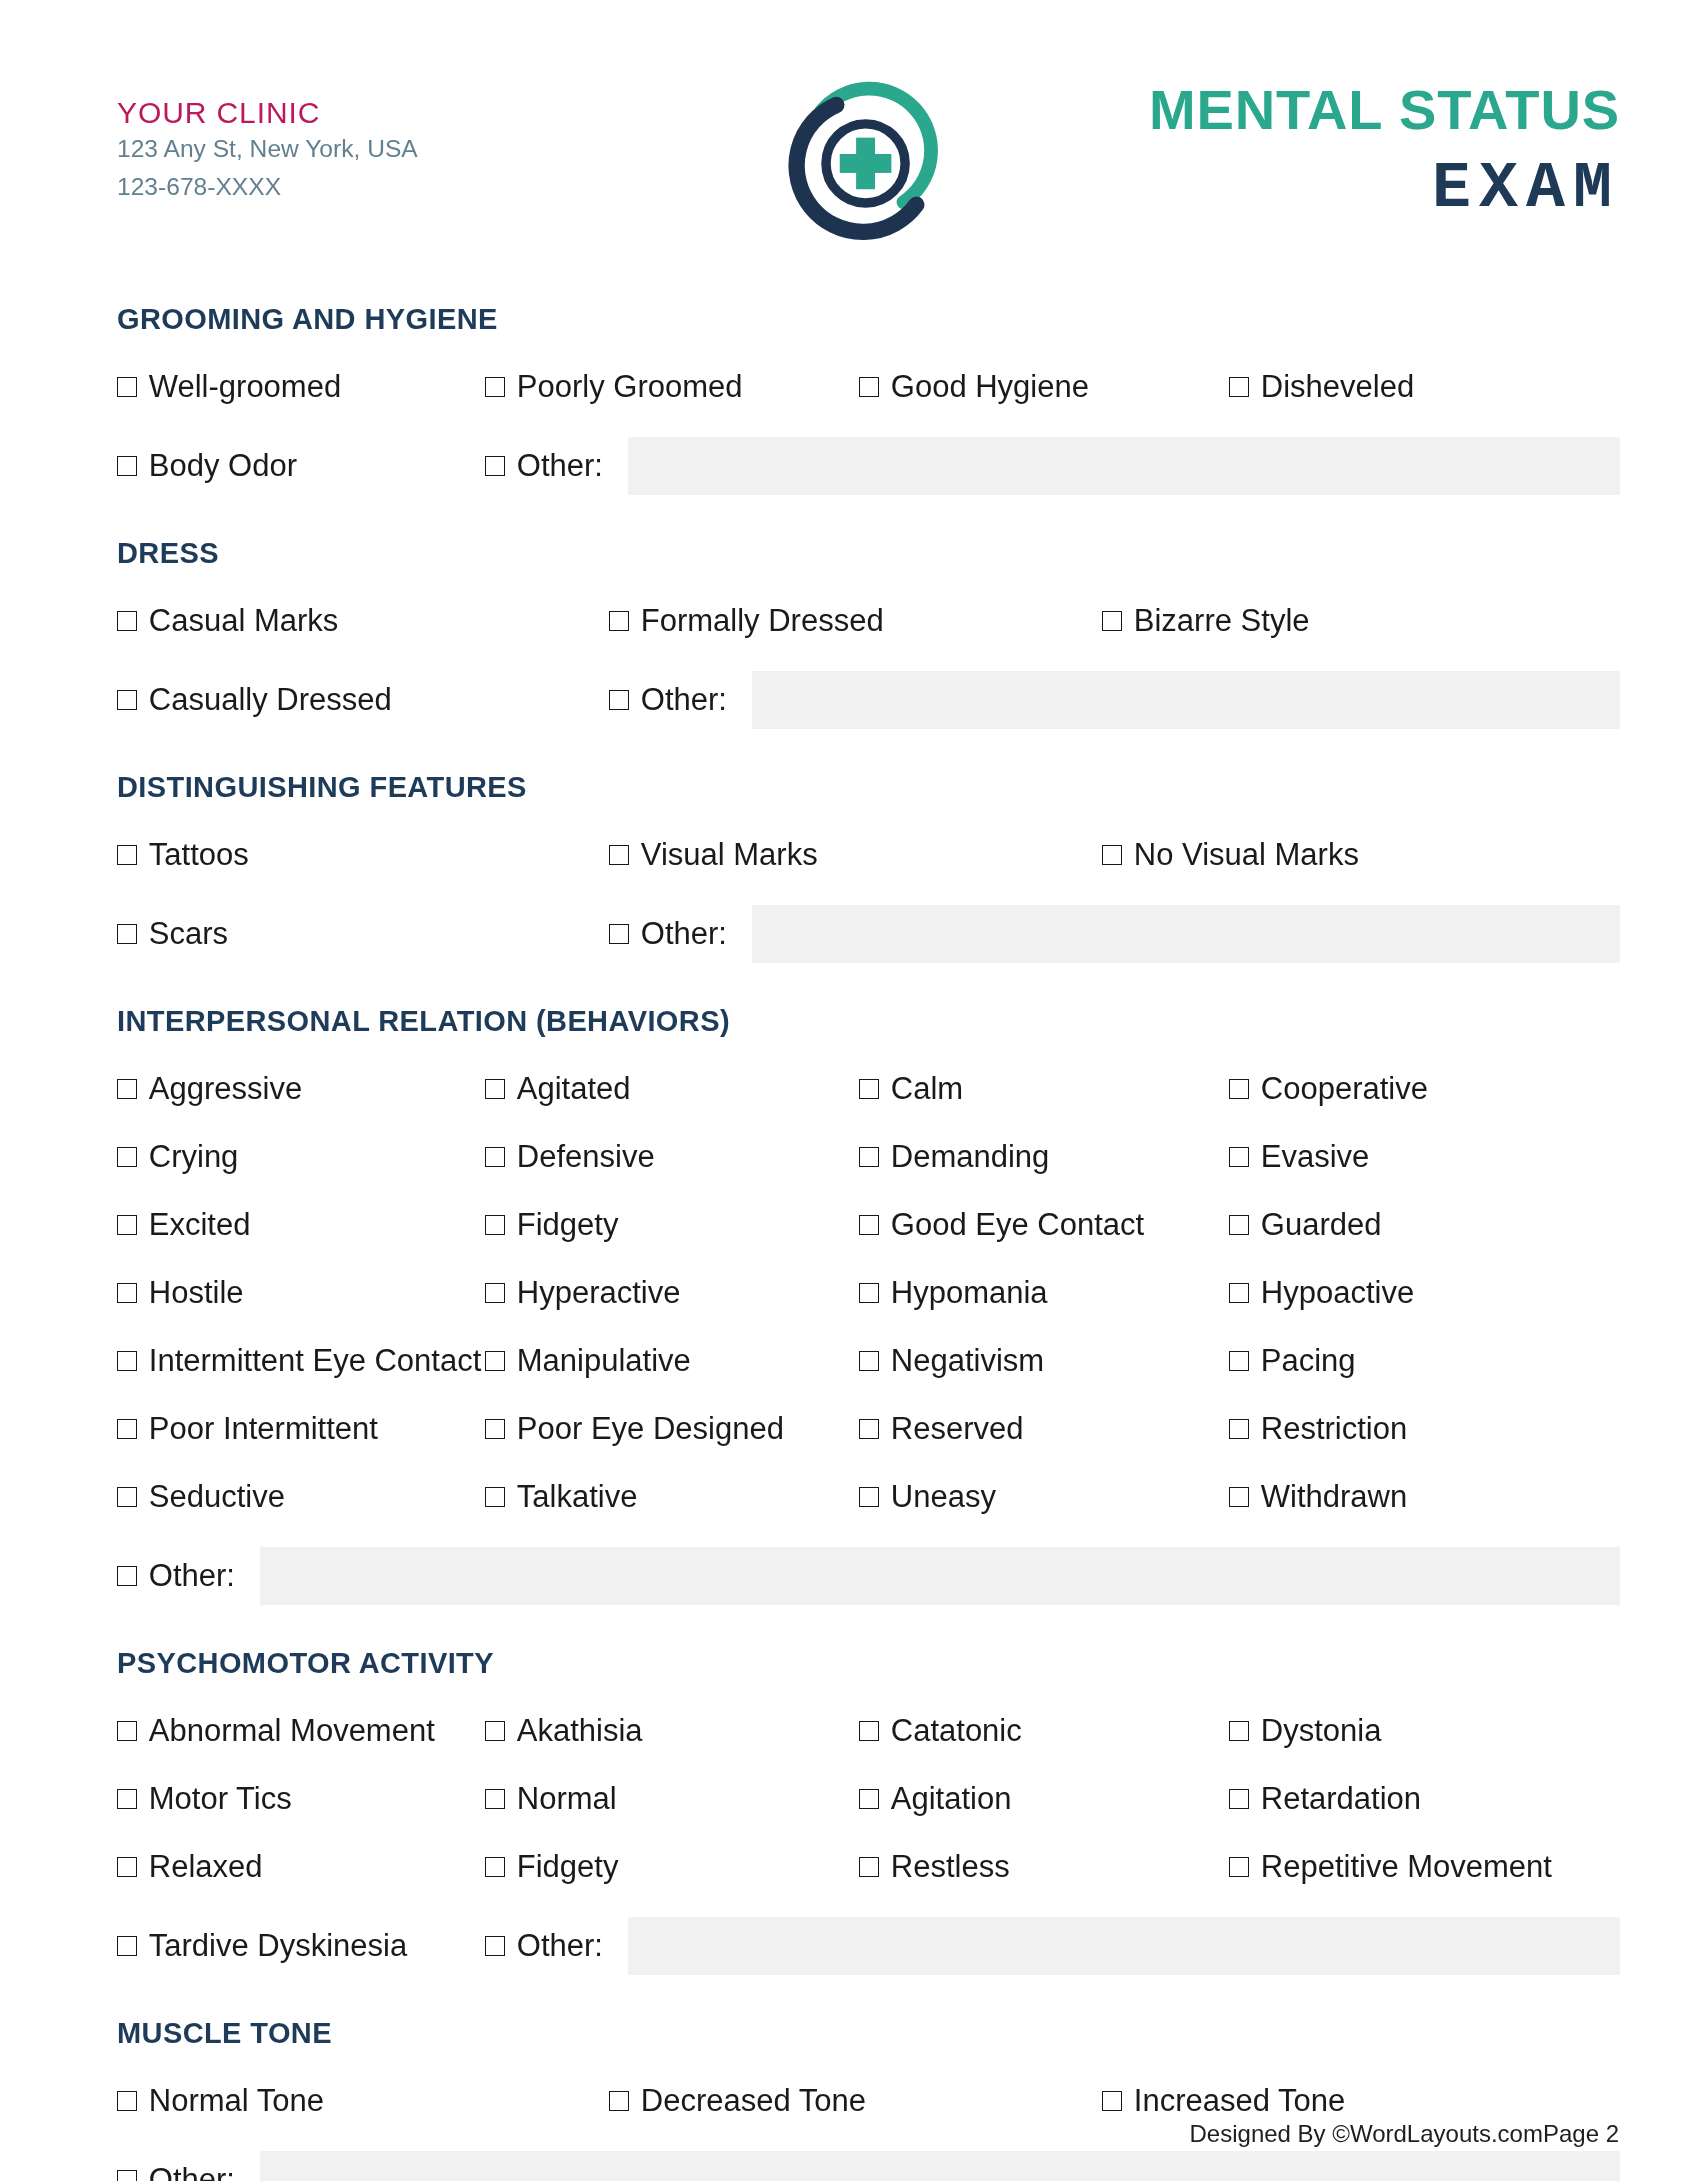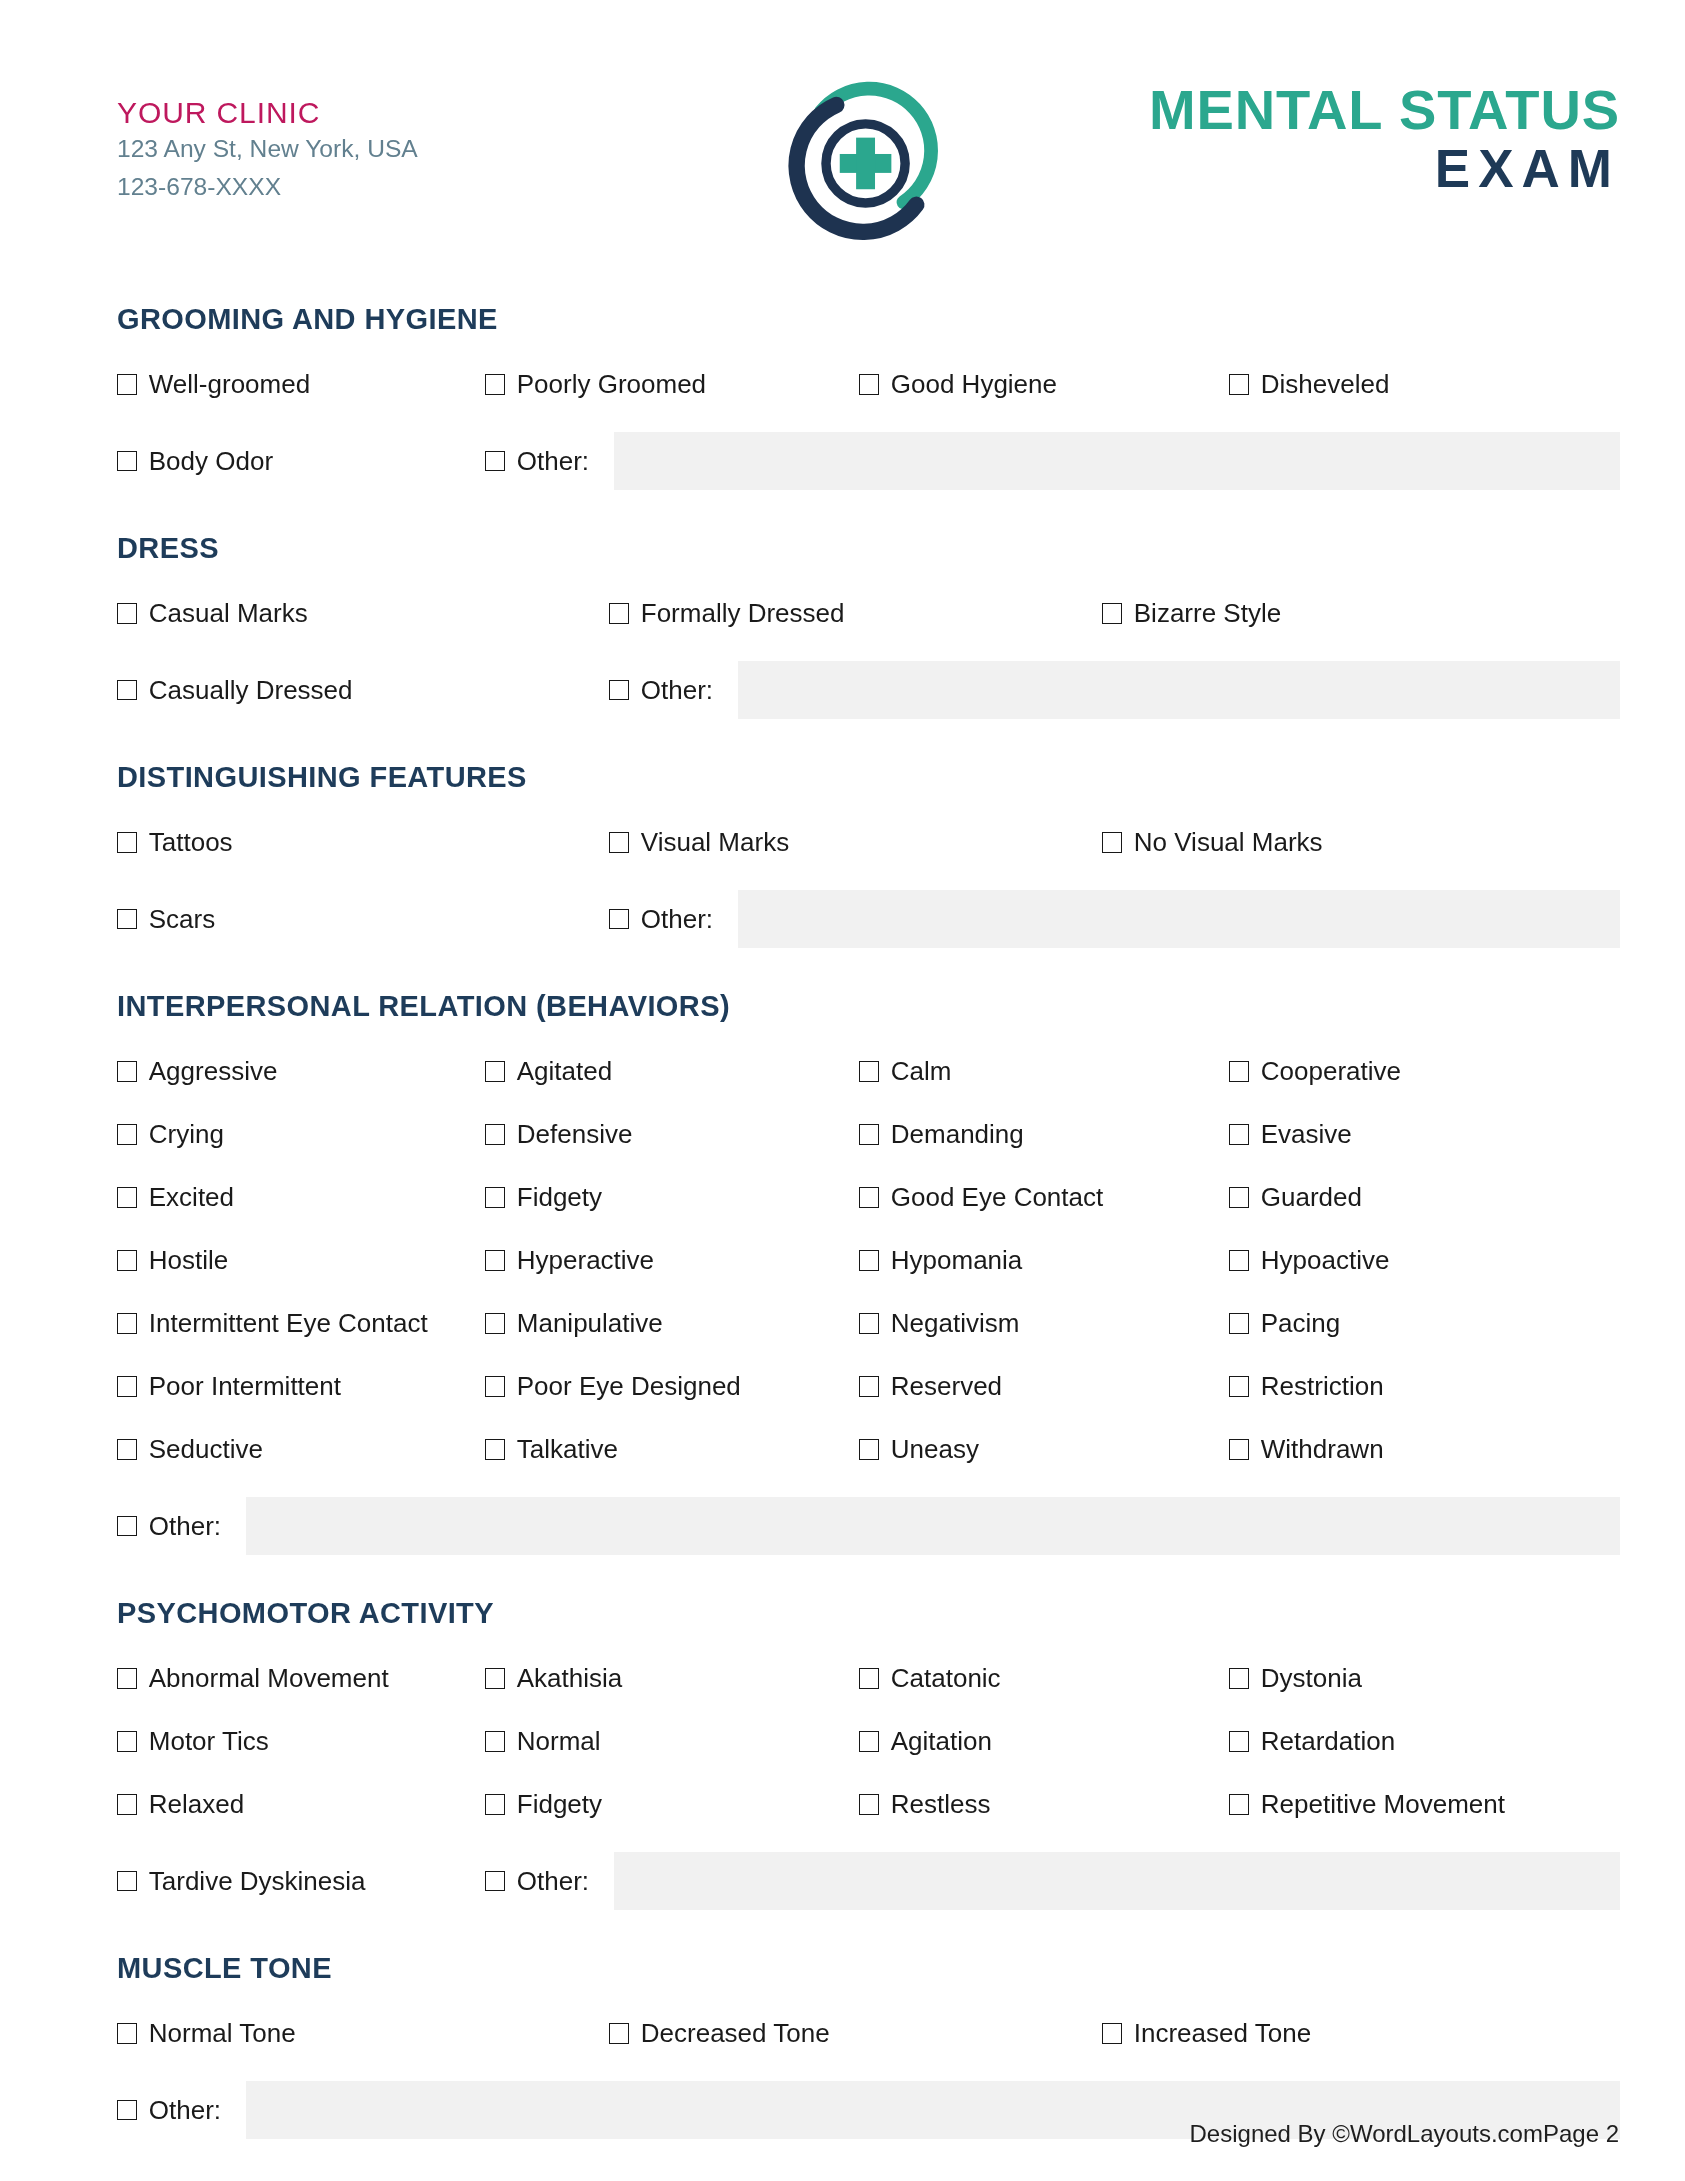--- a/index.html
+++ b/index.html
@@ -10,30 +10,30 @@
   .content{position:absolute;left:117px;top:0;width:1503px;}
 
   
   .header{position:relative;height:184px;margin-top:77px;}
   .clinic-info{position:absolute;left:0;top:19.3px;}
   .clinic-name{font-size:30px;color:#be185d;letter-spacing:0.9px;}
   .clinic-line{font-size:24.6px;color:#62808f;line-height:1.55;}
   .logo-wrap{position:absolute;left:50%;top:-3.5px;transform:translateX(-50%);width:172px;height:172px;}
   .title-block{position:absolute;right:0;top:5.3px;text-align:right;}
   .title-1{font-size:56px;font-weight:800;color:#2ba78e;letter-spacing:0.9px;line-height:1;}
-  .title-2{font-size:53px;font-weight:800;color:#1e3a57;letter-spacing:8px;line-height:1;margin-top:4px;}
+  .title-2{font-size:65px;font-weight:800;color:#1e3a57;letter-spacing:8px;line-height:1;margin-top:19px;font-family:Liberation Mono, monospace;}
 
   
   .form-section{margin:0;}
   .section-title{
     font-size:29px;font-weight:700;color:#1e3c5a;
     margin:42px 0 33px 0;letter-spacing:0.4px;
   }
   .form-section.first .section-title{}
-  .row{margin-bottom:32px;font-size:26px;}
+  .row{margin-bottom:32px;font-size:31px;}
   .cols4{display:grid;grid-template-columns:368px 374px 370px 1fr;align-items:center;}
   .cols3{display:grid;grid-template-columns:492px 493px 1fr;align-items:center;}
   .other-row{display:grid;align-items:center;}
   .other-row.lead4{grid-template-columns:368px 1fr;}
   .other-row.lead3{grid-template-columns:492px 1fr;}
   .other-row.nolead{grid-template-columns:1fr;}
   .other-flex{display:flex;align-items:center;}
   .other-flex .checkbox-item{margin-right:24.6px;flex:0 0 auto;}
   .other-box{flex:1;height:58px;background:#f1f1f1;}
   .checkbox-item{display:flex;align-items:center;cursor:pointer;}

